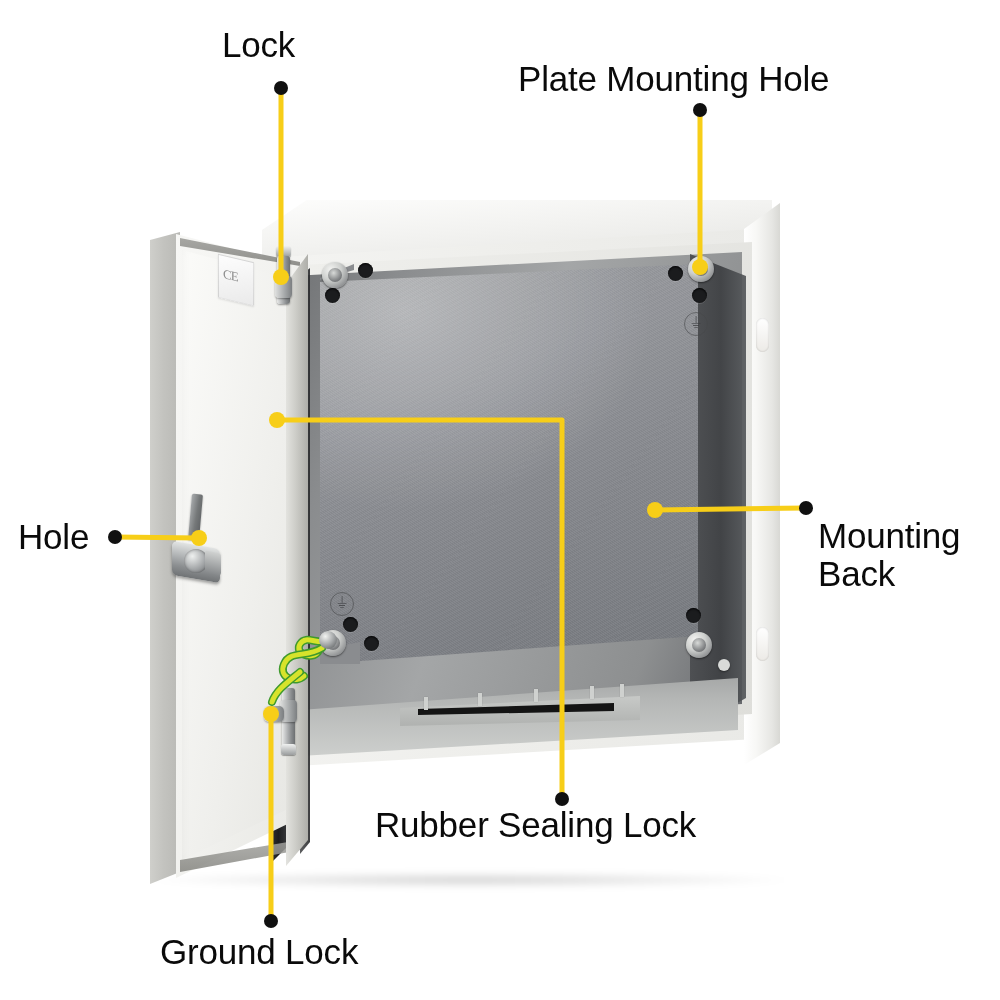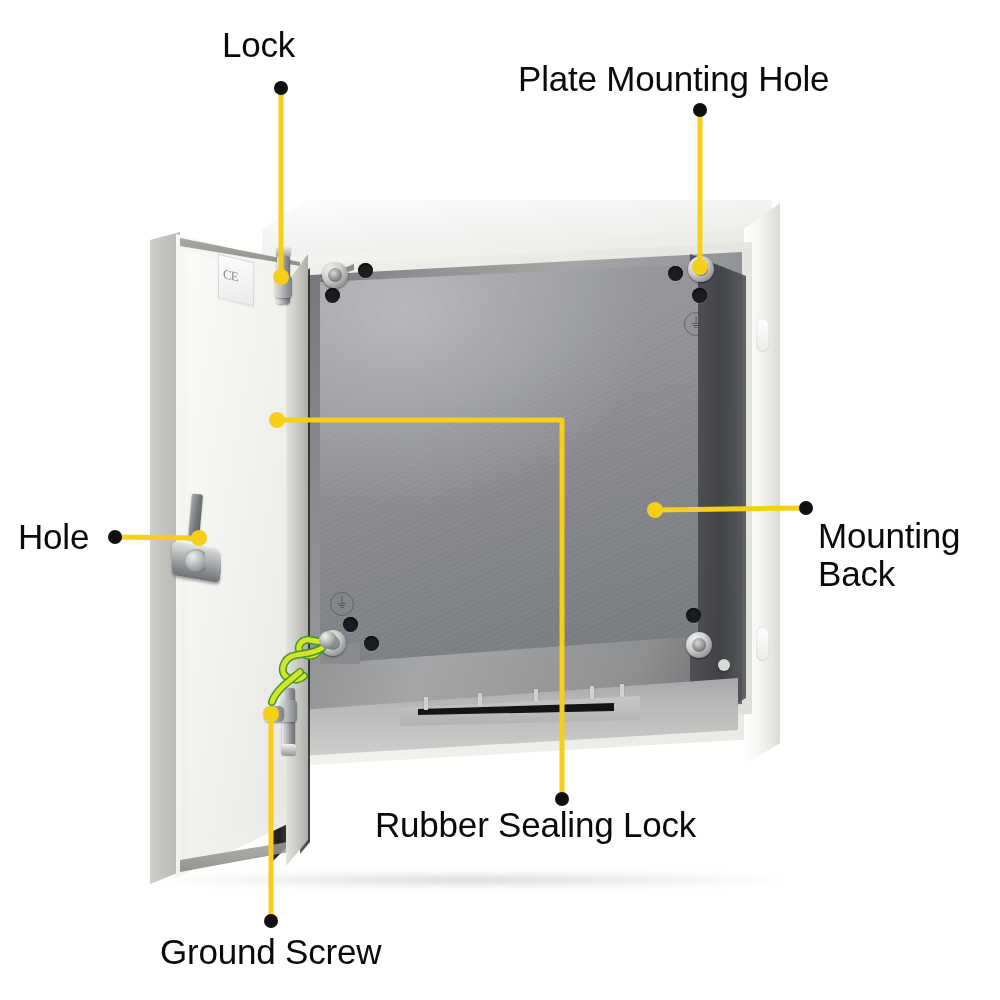--- a/index.html
+++ b/index.html
@@ -380,15 +380,15 @@
 
   <div class="label two-line" style="left:818px;top:476px;width:175px;margin-top:41px;">
     <span>Mounting</span><br>
     <span>Back</span>
   </div>
 
   <div class="label" style="left:18px;top:518px;">Hole</div>
 
   <div class="label" style="left:375px;top:806px;">Rubber Sealing Lock</div>
 
-  <div class="label" style="left:160px;top:933px;">Ground Screw</div>
+  <div class="label" style="left:160px;top:933px;">Ground Lock</div>
 
 </div>
 
 </body></html>

